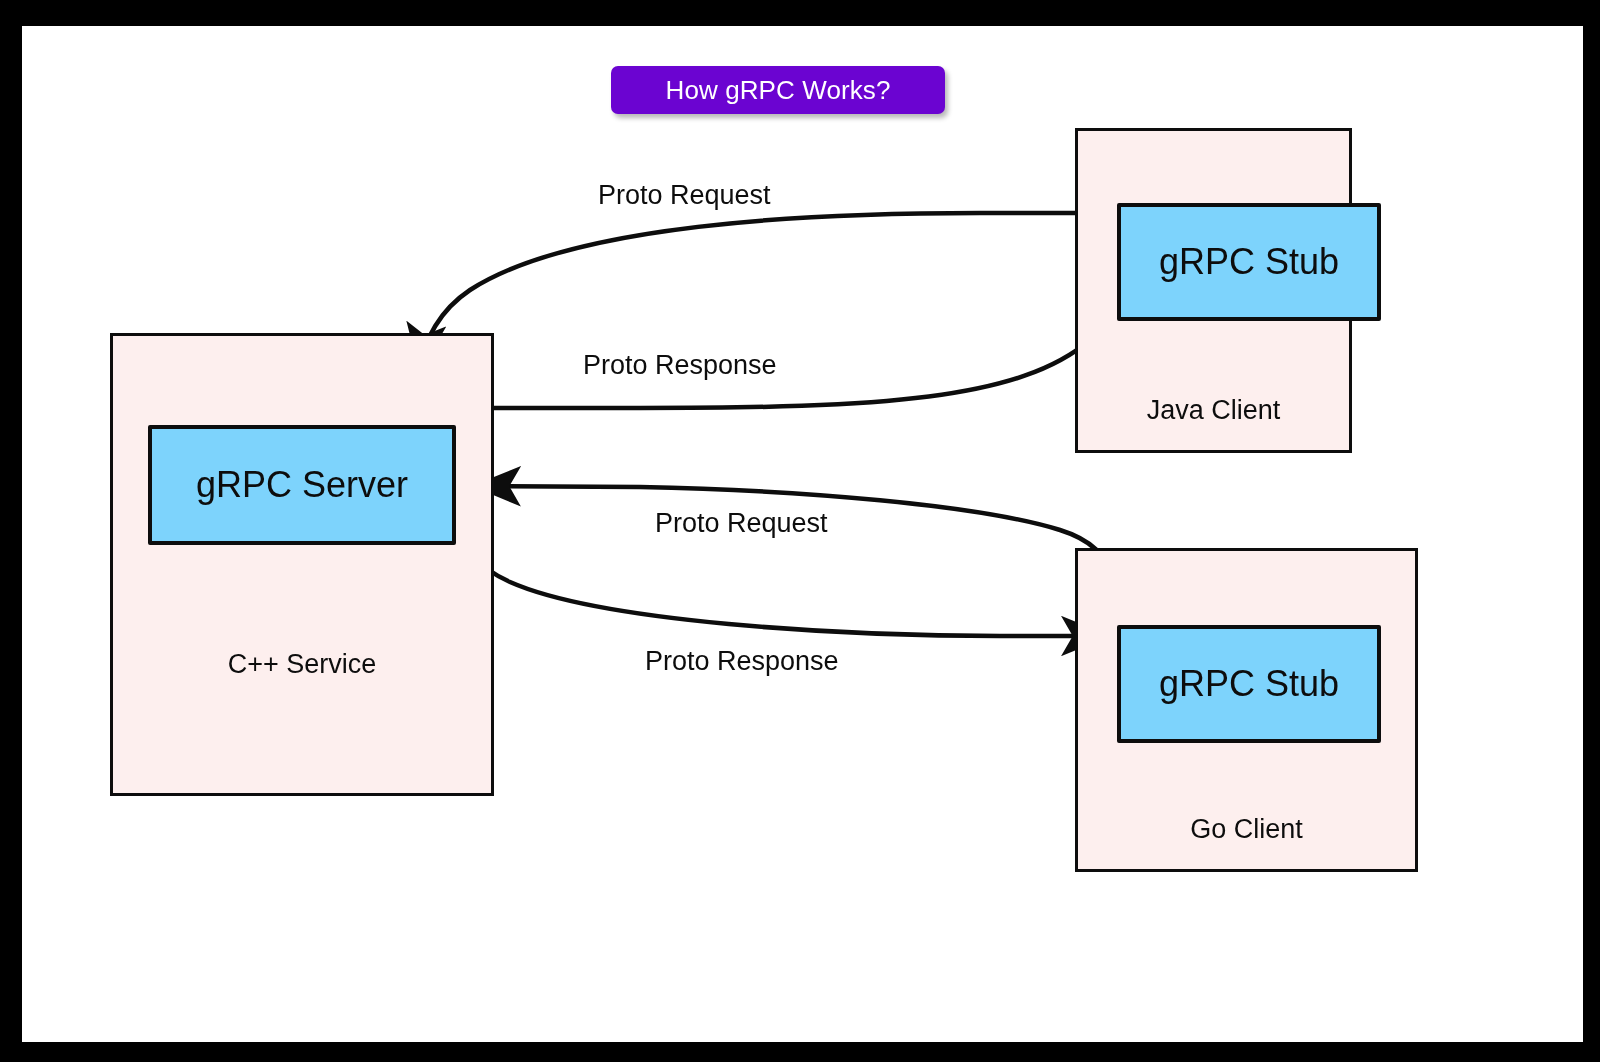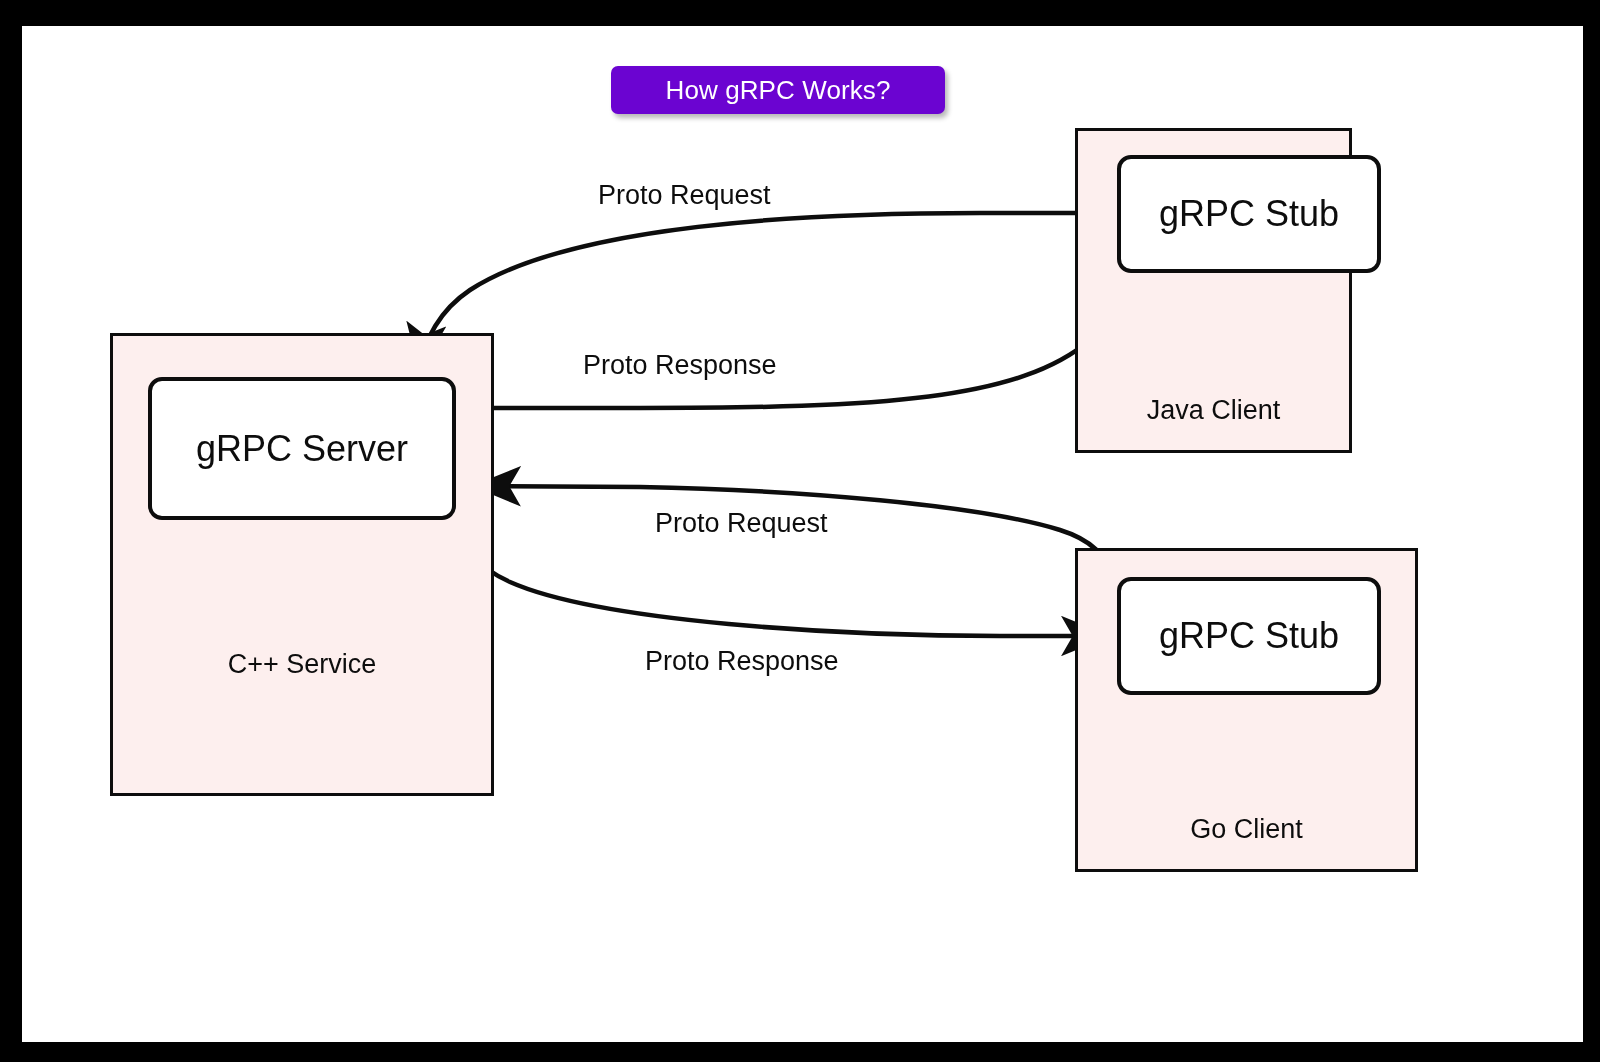--- a/index.html
+++ b/index.html
@@ -66,27 +66,28 @@
     left: 0;
     width: 100%;
     text-align: center;
     font-size: 27px;
     color: #0d0d0d;
     font-family: "Liberation Sans", sans-serif;
     white-space: nowrap;
   }
   .node-box {
     position: absolute;
-    background: #ffffff;
+    background: #7dd3fc;
     border: 4px solid #0d0d0d;
-    border-radius: 14px;
+    border-radius: 2px;
     box-sizing: border-box;
     display: flex;
     align-items: center;
     justify-content: center;
+    margin-top: 48px;
   }
   .node-label {
     font-size: 36px;
     color: #0d0d0d;
     font-family: "Liberation Sans", sans-serif;
     white-space: nowrap;
   }
   .edge-label {
     position: absolute;
     font-size: 27px;
@@ -119,21 +120,21 @@
     <path d="M458,520 C462,548 478,568 510,582 C600,622 840,636 1000,636 L1106,636" fill="none" stroke="#0d0d0d" stroke-width="4.5" marker-end="url(#arrowhead)"></path>
   </svg>
 
   <div class="title-banner">
     <span class="title-banner-text">How gRPC Works?</span>
   </div>
 
   <div class="container-box" style="left:110px; top:333px; width:384px; height:463px;">
     <div class="container-label" style="top:313px;">C++ Service</div>
   </div>
-  <div class="node-box" style="left:148px; top:377px; width:308px; height:143px;">
+  <div class="node-box" style="left:148px; top:377px; width:308px; height:120px;">
     <span class="node-label">gRPC Server</span>
   </div>
 
   <div class="container-box" style="left:1075px; top:128px; width:277px; height:325px;">
     <div class="container-label" style="top:264px;">Java Client</div>
   </div>
   <div class="node-box" style="left:1117px; top:155px; width:264px; height:118px;">
     <span class="node-label">gRPC Stub</span>
   </div>
 

